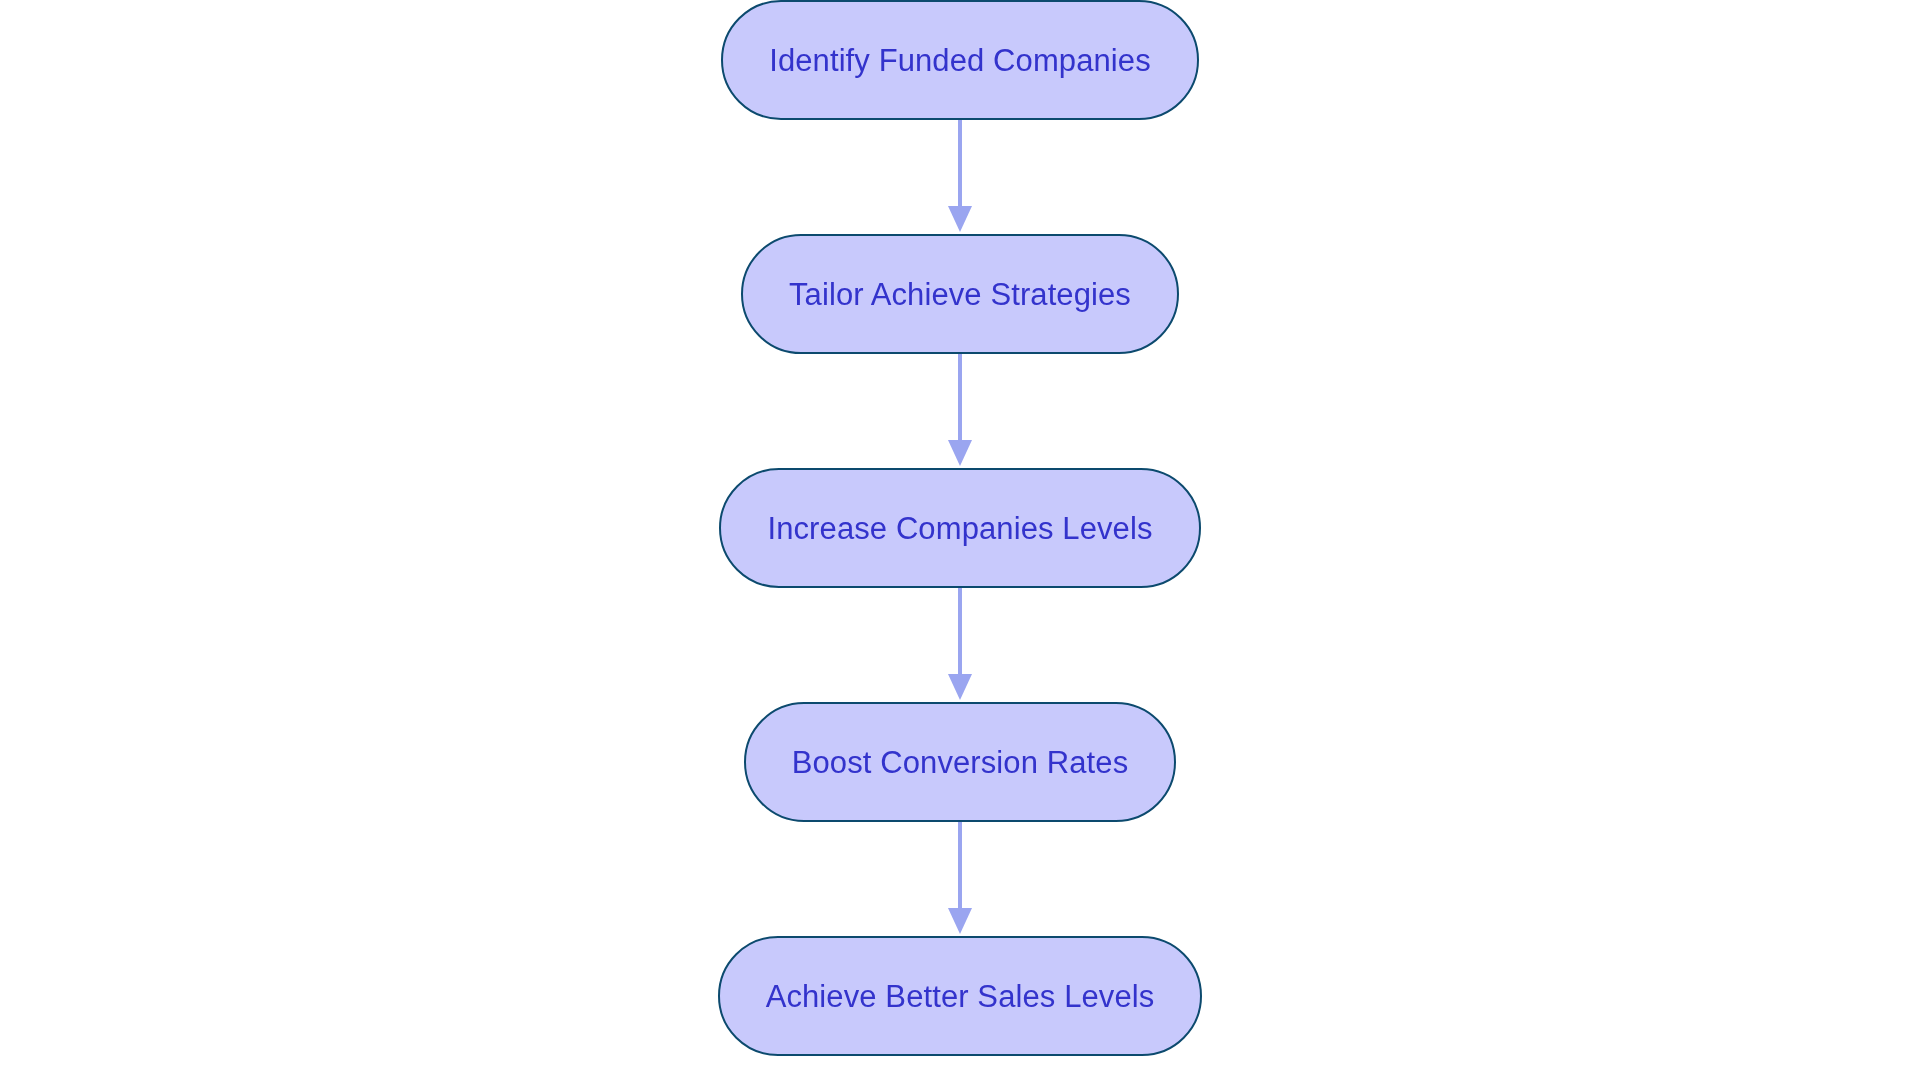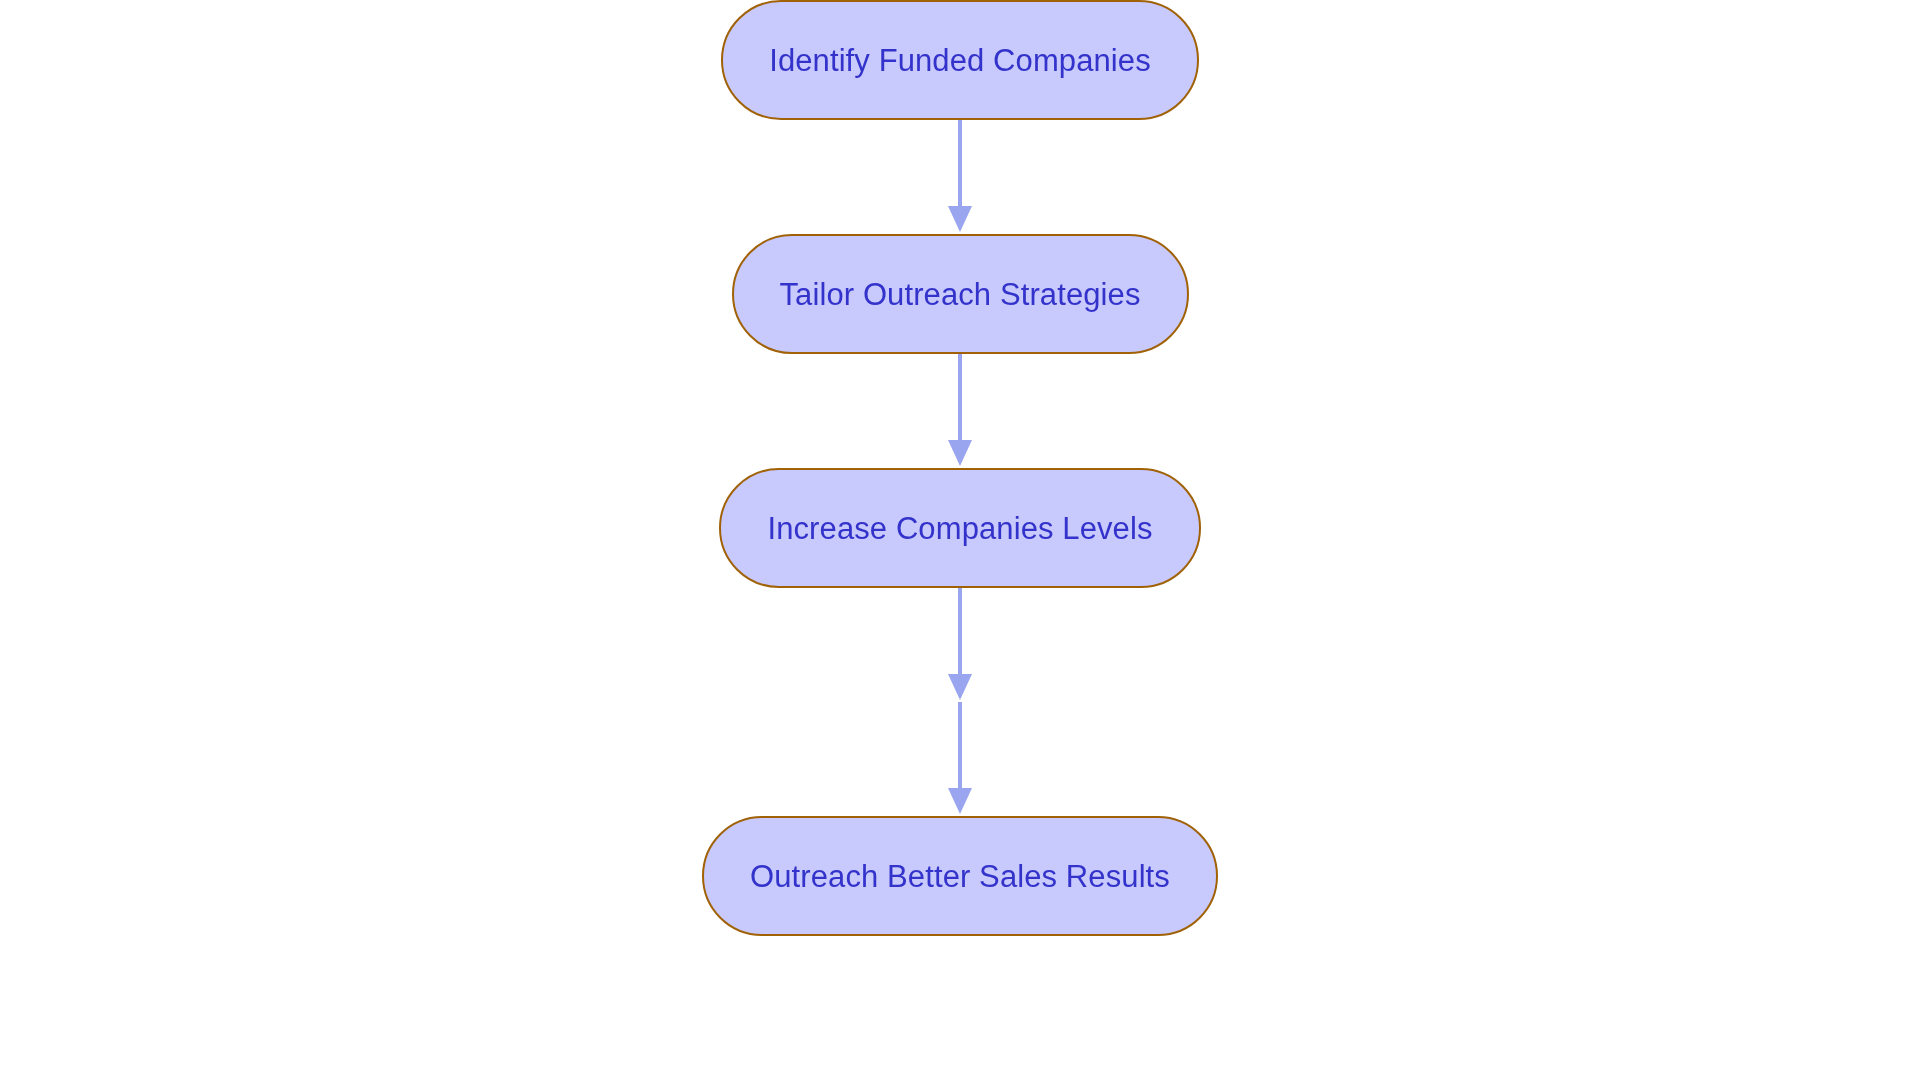--- a/index.html
+++ b/index.html
@@ -23,21 +23,21 @@
     display: flex;
     flex-direction: column;
     align-items: center;
   }
 
   .flow-node {
     box-sizing: border-box;
     height: 120px;
     border-radius: 60px;
     background: #c8c9fc;
-    border: 2px solid #a16207;
+    border: 2px solid #0c4a6e;
     color: #3333cc;
     display: flex;
     align-items: center;
     justify-content: center;
     font-size: 31px;
     font-weight: 400;
     letter-spacing: 0.1px;
     line-height: 1;
     white-space: nowrap;
     padding: 0 46px;
@@ -89,21 +89,21 @@
     <div class="flow-connector">
       <svg viewBox="0 0 32 114" xmlns="http://www.w3.org/2000/svg">
         <line x1="16" y1="0" x2="16" y2="92" stroke="#9aa5f0" stroke-width="4"></line>
         <polygon points="16,112 4,86 28,86" fill="#9aa5f0"></polygon>
       </svg>
     </div>
   </div>
 
   <div class="node-slot">
     <div class="flow-node">
-      <span class="flow-node-label">Tailor Outreach Strategies</span>
+      <span class="flow-node-label">Tailor Achieve Strategies</span>
     </div>
   </div>
 
   <div class="connector-slot">
     <div class="flow-connector">
       <svg viewBox="0 0 32 114" xmlns="http://www.w3.org/2000/svg">
         <line x1="16" y1="0" x2="16" y2="92" stroke="#9aa5f0" stroke-width="4"></line>
         <polygon points="16,112 4,86 28,86" fill="#9aa5f0"></polygon>
       </svg>
     </div>
@@ -117,29 +117,34 @@
 
   <div class="connector-slot">
     <div class="flow-connector">
       <svg viewBox="0 0 32 114" xmlns="http://www.w3.org/2000/svg">
         <line x1="16" y1="0" x2="16" y2="92" stroke="#9aa5f0" stroke-width="4"></line>
         <polygon points="16,112 4,86 28,86" fill="#9aa5f0"></polygon>
       </svg>
     </div>
   </div>
 
+  <div class="node-slot">
+    <div class="flow-node">
+      <span class="flow-node-label">Boost Conversion Rates</span>
+    </div>
+  </div>
 
   <div class="connector-slot">
     <div class="flow-connector">
       <svg viewBox="0 0 32 114" xmlns="http://www.w3.org/2000/svg">
         <line x1="16" y1="0" x2="16" y2="92" stroke="#9aa5f0" stroke-width="4"></line>
         <polygon points="16,112 4,86 28,86" fill="#9aa5f0"></polygon>
       </svg>
     </div>
   </div>
 
   <div class="node-slot">
     <div class="flow-node">
-      <span class="flow-node-label">Outreach Better Sales Results</span>
+      <span class="flow-node-label">Achieve Better Sales Levels</span>
     </div>
   </div>
 
 </div>
 
 </body></html>

